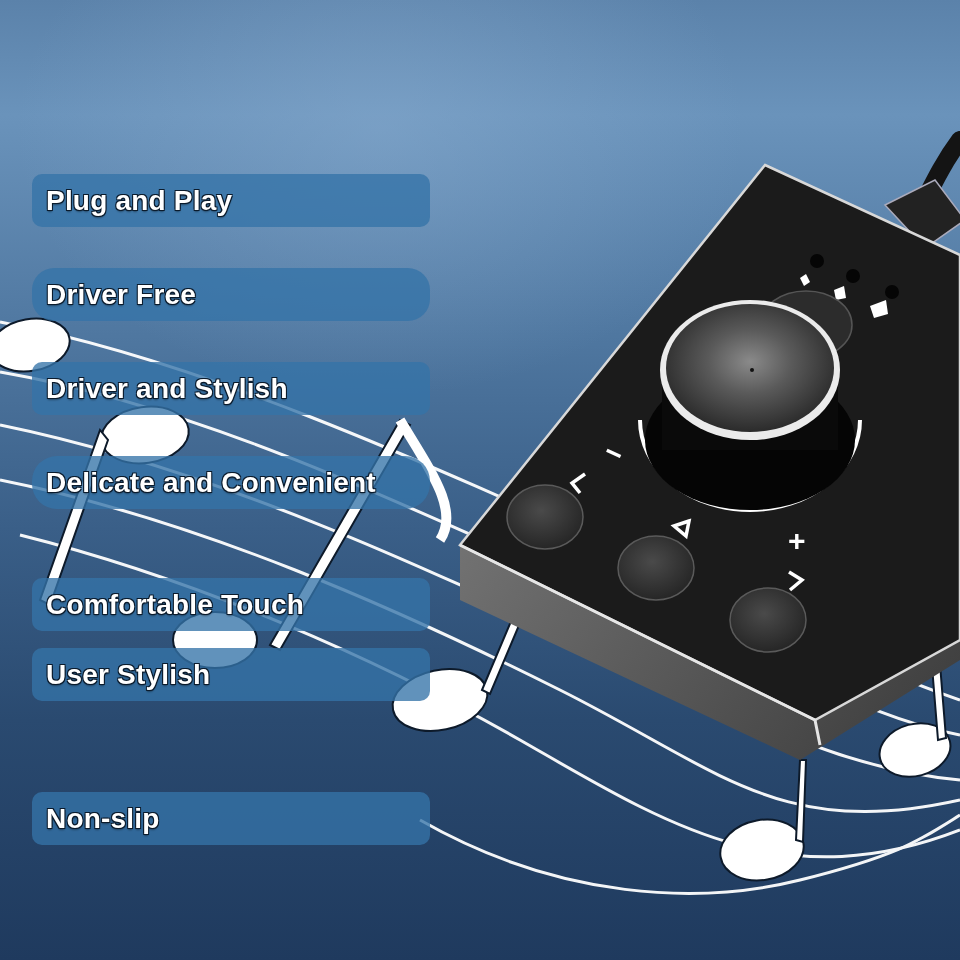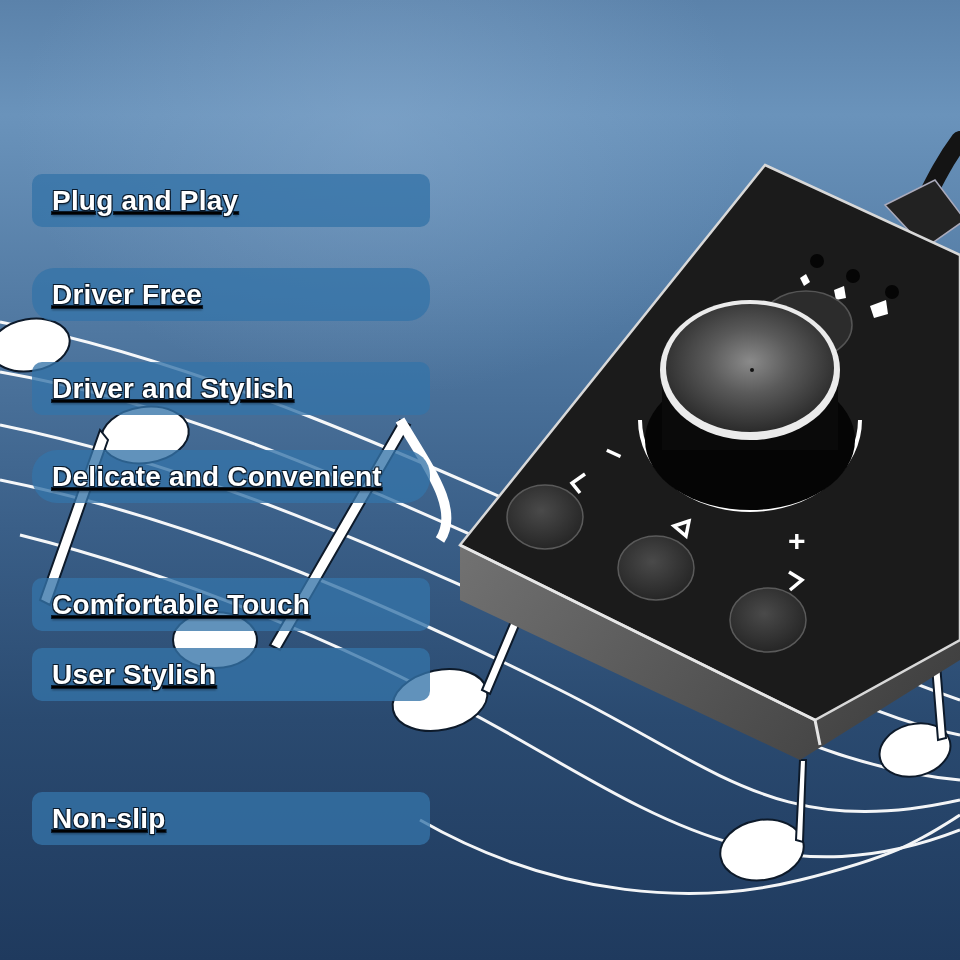--- a/index.html
+++ b/index.html
@@ -15,22 +15,21 @@
       pointer-events: none;
     }
     svg.scene { position: absolute; left: 0; top: 0; width: 960px; height: 960px; }
 
     .features { position: absolute; left: 32px; top: 174px; width: 398px; }
     .feature {
       position: absolute; left: 0; width: 398px; height: 53px;
       border-radius: 10px;
       background: rgba(52, 115, 168, 0.78);
       display: flex; align-items: center;
-      padding-left: 20px;
-      text-decoration: underline;
+      padding-left: 14px;
     }
     .feature-label {
       color: #ffffff;
       font-size: 28px;
       font-weight: bold;
       letter-spacing: 0.2px;
       text-shadow: -1px -1px 0 #0b1b2c, 1px -1px 0 #0b1b2c, -1px 1px 0 #0b1b2c, 1px 1px 0 #0b1b2c, 0 2px 2px rgba(0,0,0,0.4);
     }
   </style>
 </head>
@@ -131,21 +130,21 @@
 <div class="features">
   <div class="feature" style="top:0px;">
     <span class="feature-label">Plug and Play</span>
   </div>
   <div class="feature" style="top:94px;border-radius:22px;">
     <span class="feature-label">Driver Free</span>
   </div>
   <div class="feature" style="top:188px;">
     <span class="feature-label">Driver and Stylish</span>
   </div>
-  <div class="feature" style="top:276px;border-radius:25px;">
+  <div class="feature" style="top:282px;border-radius:25px;">
     <span class="feature-label">Delicate and Convenient</span>
   </div>
   <div class="feature" style="top:377px;margin-top:27px;">
     <span class="feature-label">Comfortable Touch</span>
   </div>
   <div class="feature" style="top:474px;">
     <span class="feature-label">User Stylish</span>
   </div>
   <div class="feature" style="top:572px;margin-top:46px;">
     <span class="feature-label">Non-slip</span>

